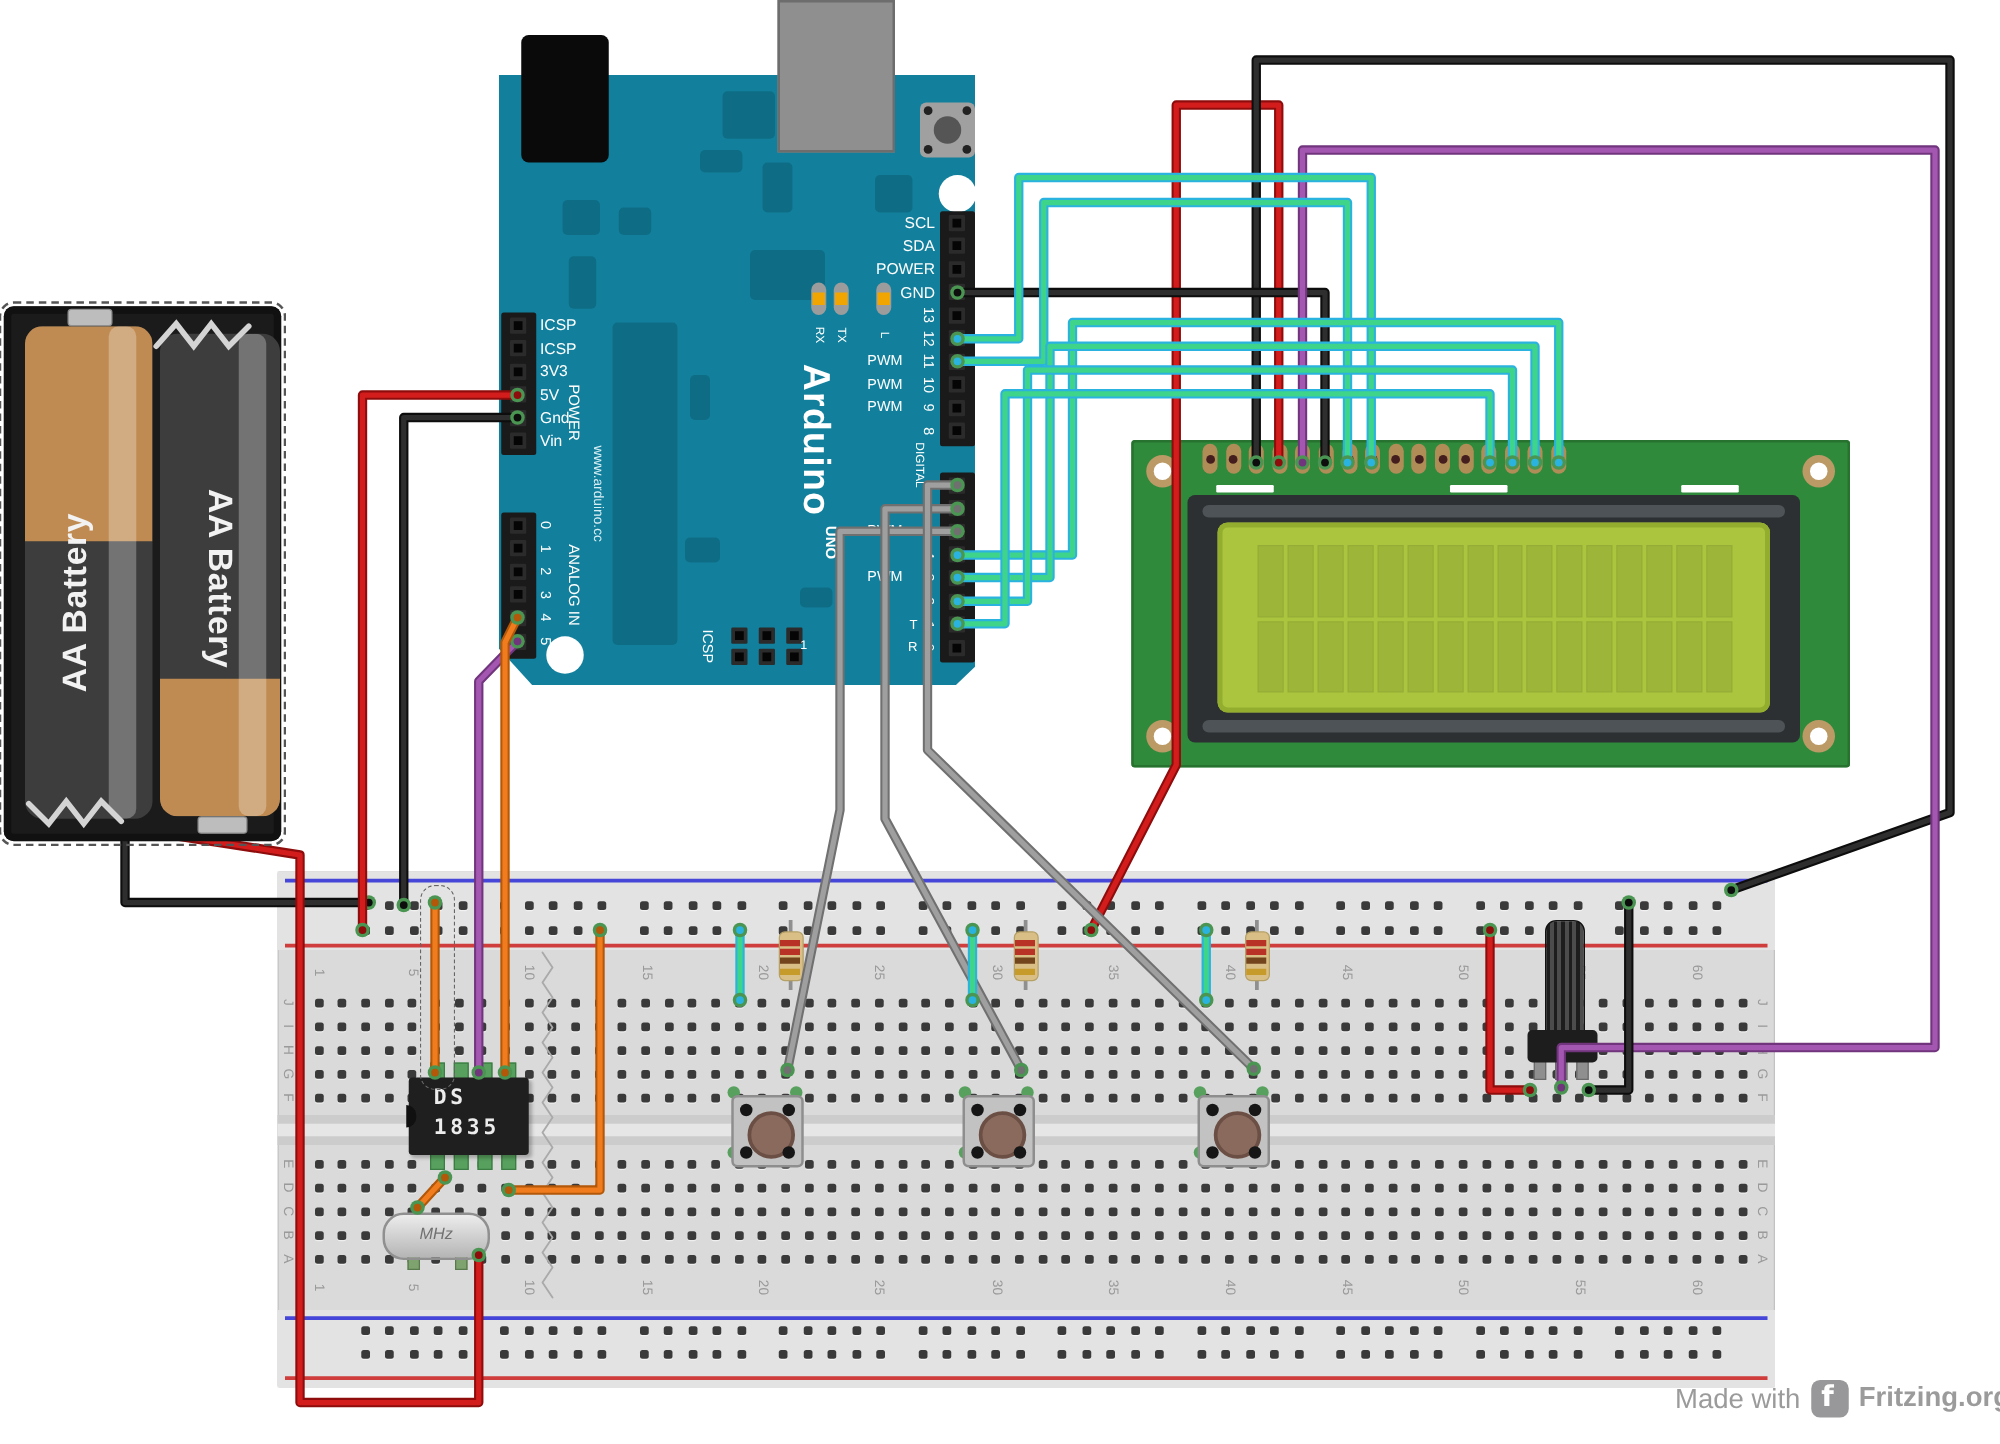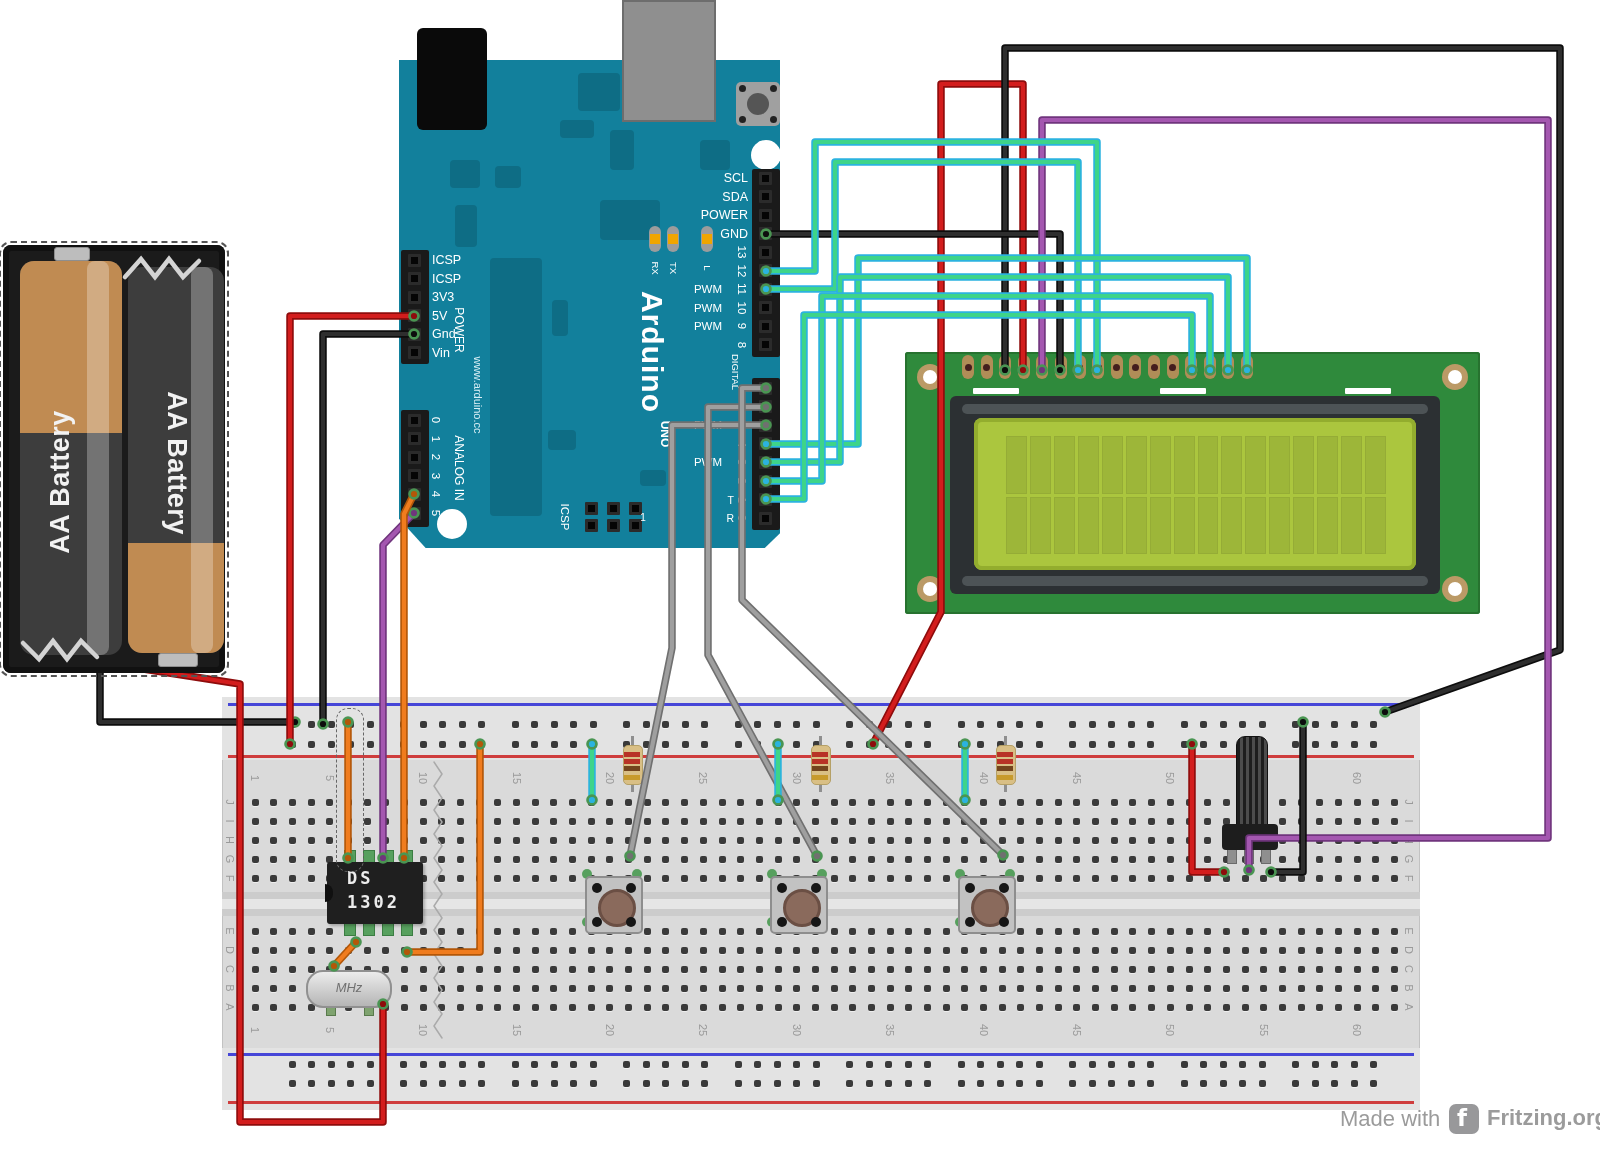--- a/index.html
+++ b/index.html
@@ -1307,21 +1307,21 @@
         <div></div>
         <div></div>
         <div></div>
         <div></div>
       </div>
   </div>
 
   <div id="rtc" class="abs">
     <div class="abs" style="left:-2px;top:22px;width:8px;height:18px;background:#101010;border-radius:0 9px 9px 0;"></div>
     <div class="rtc-line txt" style="top:6px;">DS</div>
-    <div class="rtc-line txt" style="top:30px;">1302</div>
+    <div class="rtc-line txt" style="top:30px;">1835</div>
   </div>
 
   <div id="crystal" class="abs">
     <div class="txt" style="left:50%;top:44%;transform:translate(-50%,-50%);">MHz</div>
   </div>
 
   <div id="board-parts" class="abs" style="left:0;top:0;">
       <div class="btn-leg" style="position: absolute; left: 582px; top: 869px;"></div>
       <div class="btn-leg" style="position: absolute; left: 632px; top: 869px;"></div>
       <div class="btn-leg" style="position: absolute; left: 582px; top: 917px;"></div>

